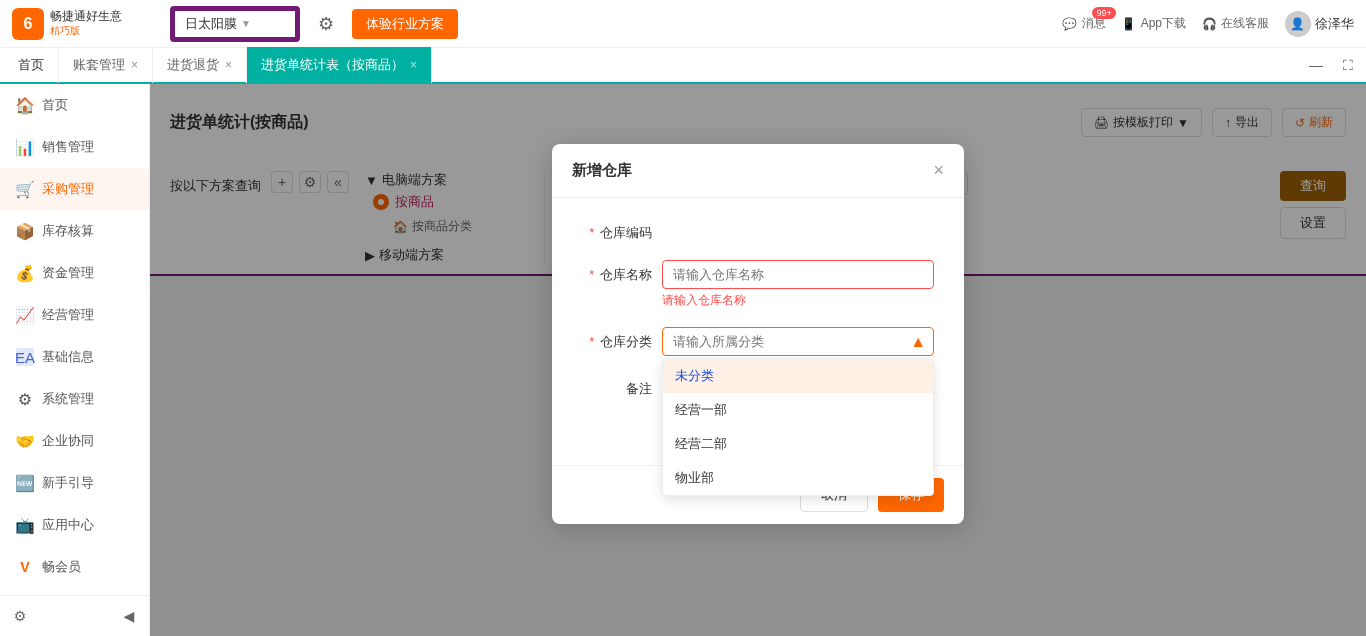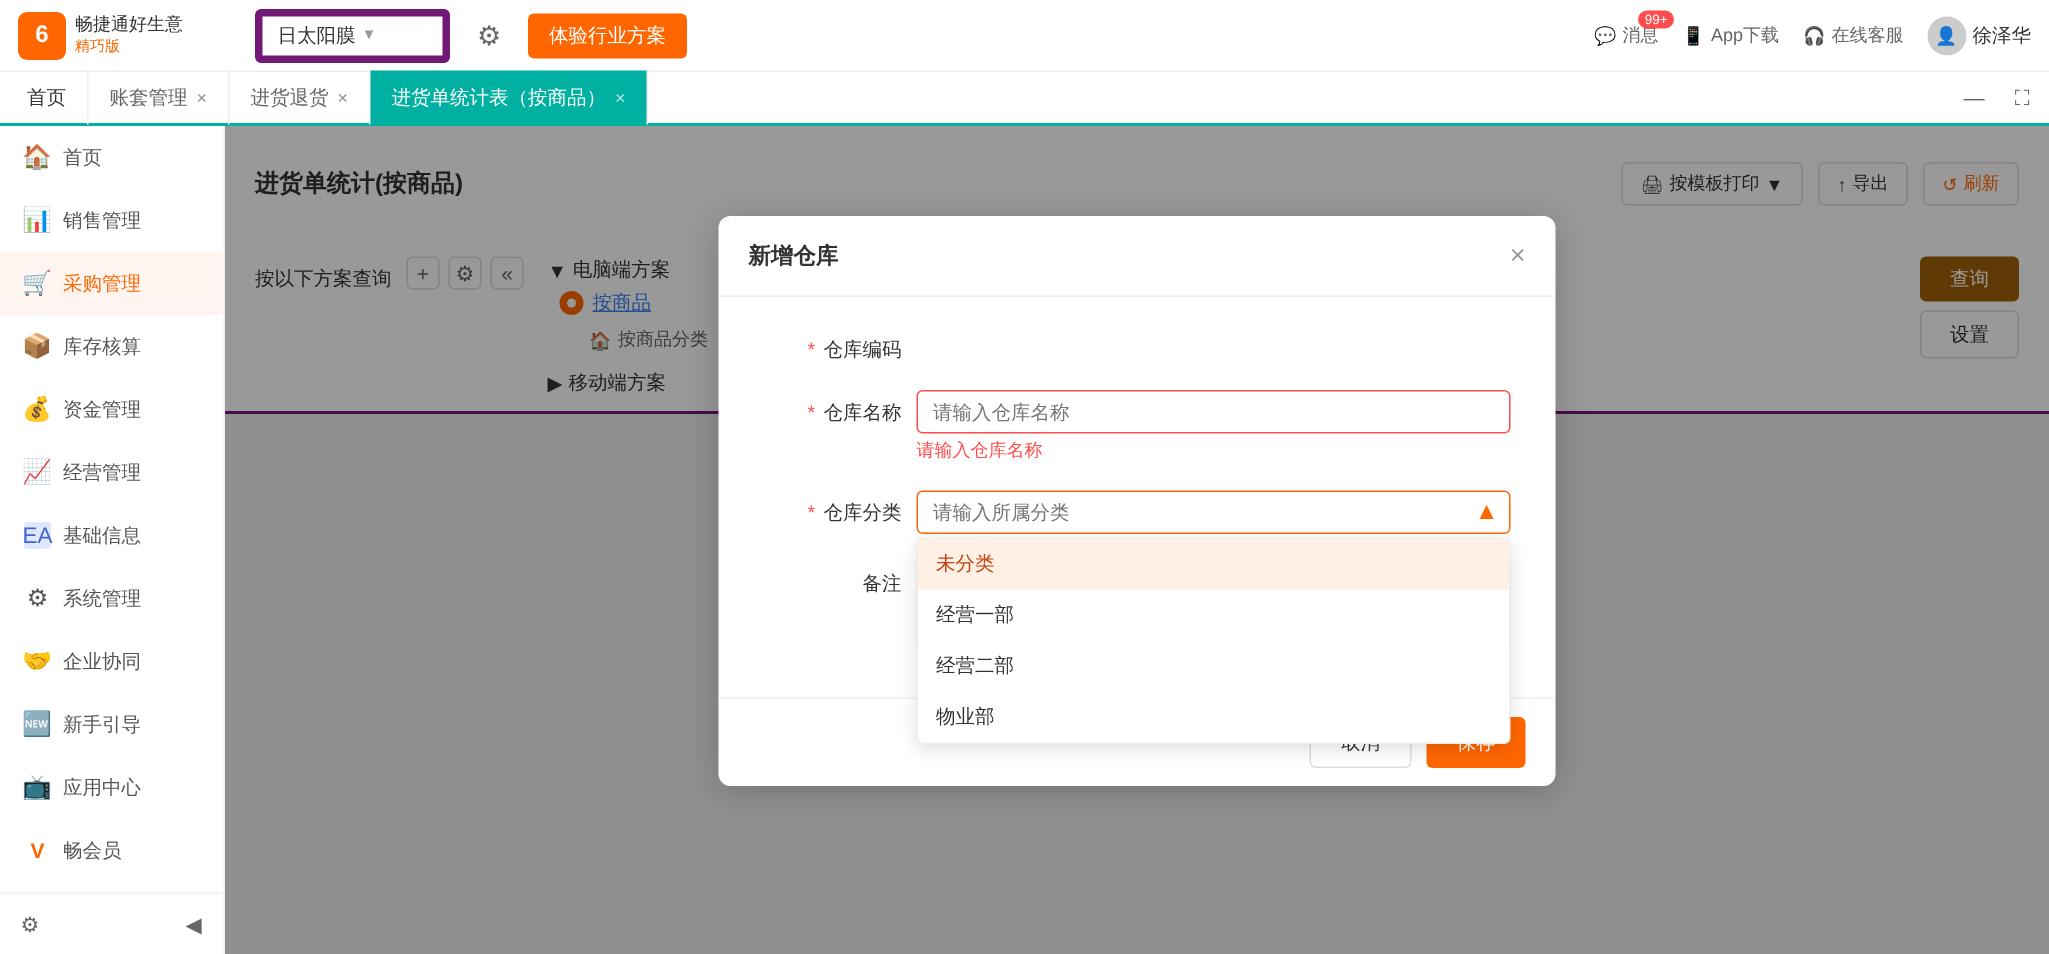--- a/index.html
+++ b/index.html
@@ -106,21 +106,21 @@
     .btn-export { border: 1px solid #ddd; background: #fff; color: #333; padding: 5px 12px; border-radius: 4px; cursor: pointer; font-size: 12px; display: flex; align-items: center; gap: 4px; }
     .btn-refresh { border: 1px solid #ddd; background: #fff; color: #ff6600; padding: 5px 12px; border-radius: 4px; cursor: pointer; font-size: 12px; display: flex; align-items: center; gap: 4px; }
 
     .query-area { background: #fff; padding: 10px 20px; border-bottom: 2px solid #701a75; display: flex; align-items: flex-start; gap: 10px; }
     .query-label { font-size: 13px; color: #333; white-space: nowrap; padding-top: 6px; }
     .query-sidebar { width: 180px; border-right: 1px solid #eee; padding-right: 10px; }
     .query-scheme { display: flex; align-items: center; gap: 4px; font-size: 13px; color: #333; cursor: pointer; }
     .scheme-add-btn { width: 22px; height: 22px; border: 1px solid #ddd; border-radius: 4px; display: flex; align-items: center; justify-content: center; cursor: pointer; color: #666; font-size: 14px; }
     .scheme-list { margin-left: 8px; }
     .scheme-item { display: flex; align-items: center; gap: 6px; padding: 4px 0; font-size: 13px; cursor: pointer; color: #555; }
-    .scheme-item.active { color: #3b82f6; text-decoration: underline; }
+    .scheme-item.active { color: #be185d; }
     .scheme-active-dot { width: 16px; height: 16px; background: #ff6600; border-radius: 50%; display: flex; align-items: center; justify-content: center; }
     .scheme-dot-inner { width: 6px; height: 6px; background: #fff; border-radius: 50%; }
     .scheme-sub { margin-left: 20px; }
     .scheme-sub-item { display: flex; align-items: center; gap: 4px; padding: 3px 0; font-size: 12px; color: #666; cursor: pointer; }
 
     .query-filters { flex: 1; }
     .filter-row { display: flex; align-items: center; gap: 10px; margin-bottom: 8px; }
     .filter-label { font-size: 12px; color: #666; white-space: nowrap; }
     .filter-input { border: 1px solid #ddd; border-radius: 4px; padding: 4px 8px; font-size: 12px; color: #333; min-width: 160px; }
     .filter-select { border: 1px solid #ddd; border-radius: 4px; padding: 4px 8px; font-size: 12px; color: #333; min-width: 160px; appearance: none; background: #fff; }
@@ -129,32 +129,32 @@
 
     
     .overlay {
       position: absolute; top: 0; left: 0; right: 0; bottom: 0;
       background: rgba(0,0,0,0.4); z-index: 100;
       display: flex; align-items: flex-start; justify-content: center; padding-top: 60px;
     }
 
     
     .modal {
-      background: #fff; border-radius: 8px; width: 558px; box-shadow: 0 4px 24px rgba(0,0,0,0.2);
+      background: #fff; border-radius: 8px; width: 412px; box-shadow: 0 4px 24px rgba(0,0,0,0.2);
       position: relative; overflow: visible;
     }
     .modal-header {
       display: flex; align-items: center; justify-content: space-between;
       padding: 16px 20px; border-bottom: 1px solid #eee;
     }
     .modal-title { font-size: 15px; font-weight: bold; color: #333; }
     .modal-close { cursor: pointer; color: #999; font-size: 18px; }
     .modal-body { padding: 20px 30px 10px; }
     .form-row { display: flex; align-items: flex-start; gap: 10px; margin-bottom: 18px; }
-    .form-label { font-size: 13px; color: #333; white-space: nowrap; padding-top: 6px; min-width: 70px; text-align: right; margin-left: 22px; }
+    .form-label { font-size: 13px; color: #333; white-space: nowrap; padding-top: 6px; min-width: 70px; text-align: right; }
     .form-label .required { color: #ff4d4f; margin-right: 2px; }
     .form-control-wrap { flex: 1; position: relative; }
     .form-input {
       width: 100%; border: 1px solid #ddd; border-radius: 4px;
       padding: 6px 10px; font-size: 13px; color: #333; outline: none;
     }
     .form-input.error { border-color: #ff4d4f; }
     .error-msg { color: #ff4d4f; font-size: 12px; margin-top: 3px; }
     .form-input-with-icon { width: 100%; border: 1px solid #ff6600; border-radius: 4px; padding: 6px 36px 6px 10px; font-size: 13px; color: #333; outline: none; }
     .input-icon-btn { position: absolute; right: 8px; top: 50%; transform: translateY(-50%); cursor: pointer; color: #ff6600; font-size: 16px; }
@@ -162,21 +162,21 @@
 
     
     .dropdown-list {
       position: absolute; top: calc(100% + 2px); left: 0; right: 0;
       background: #fff; border: 1px solid #eee; border-radius: 4px;
       box-shadow: 0 4px 12px rgba(0,0,0,0.12); z-index: 200;
     }
     .dropdown-item {
       padding: 8px 12px; font-size: 13px; color: #333; cursor: pointer;
     }
-    .dropdown-item.selected { background: #fff0e6; color: #c2410c; }
+    .dropdown-item.selected { background: #fff0e6; color: #1d4ed8; }
 
     .modal-footer {
       display: flex; justify-content: flex-end; gap: 10px;
       padding: 12px 20px; border-top: 1px solid #f0f0f0;
     }
     .btn-cancel { background: #fff; color: #333; border: 1px solid #ddd; border-radius: 4px; padding: 7px 20px; font-size: 13px; cursor: pointer; }
     .btn-save { background: #ff6600; color: #fff; border: none; border-radius: 4px; padding: 7px 20px; font-size: 13px; cursor: pointer; }
     .bottom-icon { width: 24px; height: 24px; display: flex; align-items: center; justify-content: center; cursor: pointer; font-size: 14px; color: #666; }
 
     

